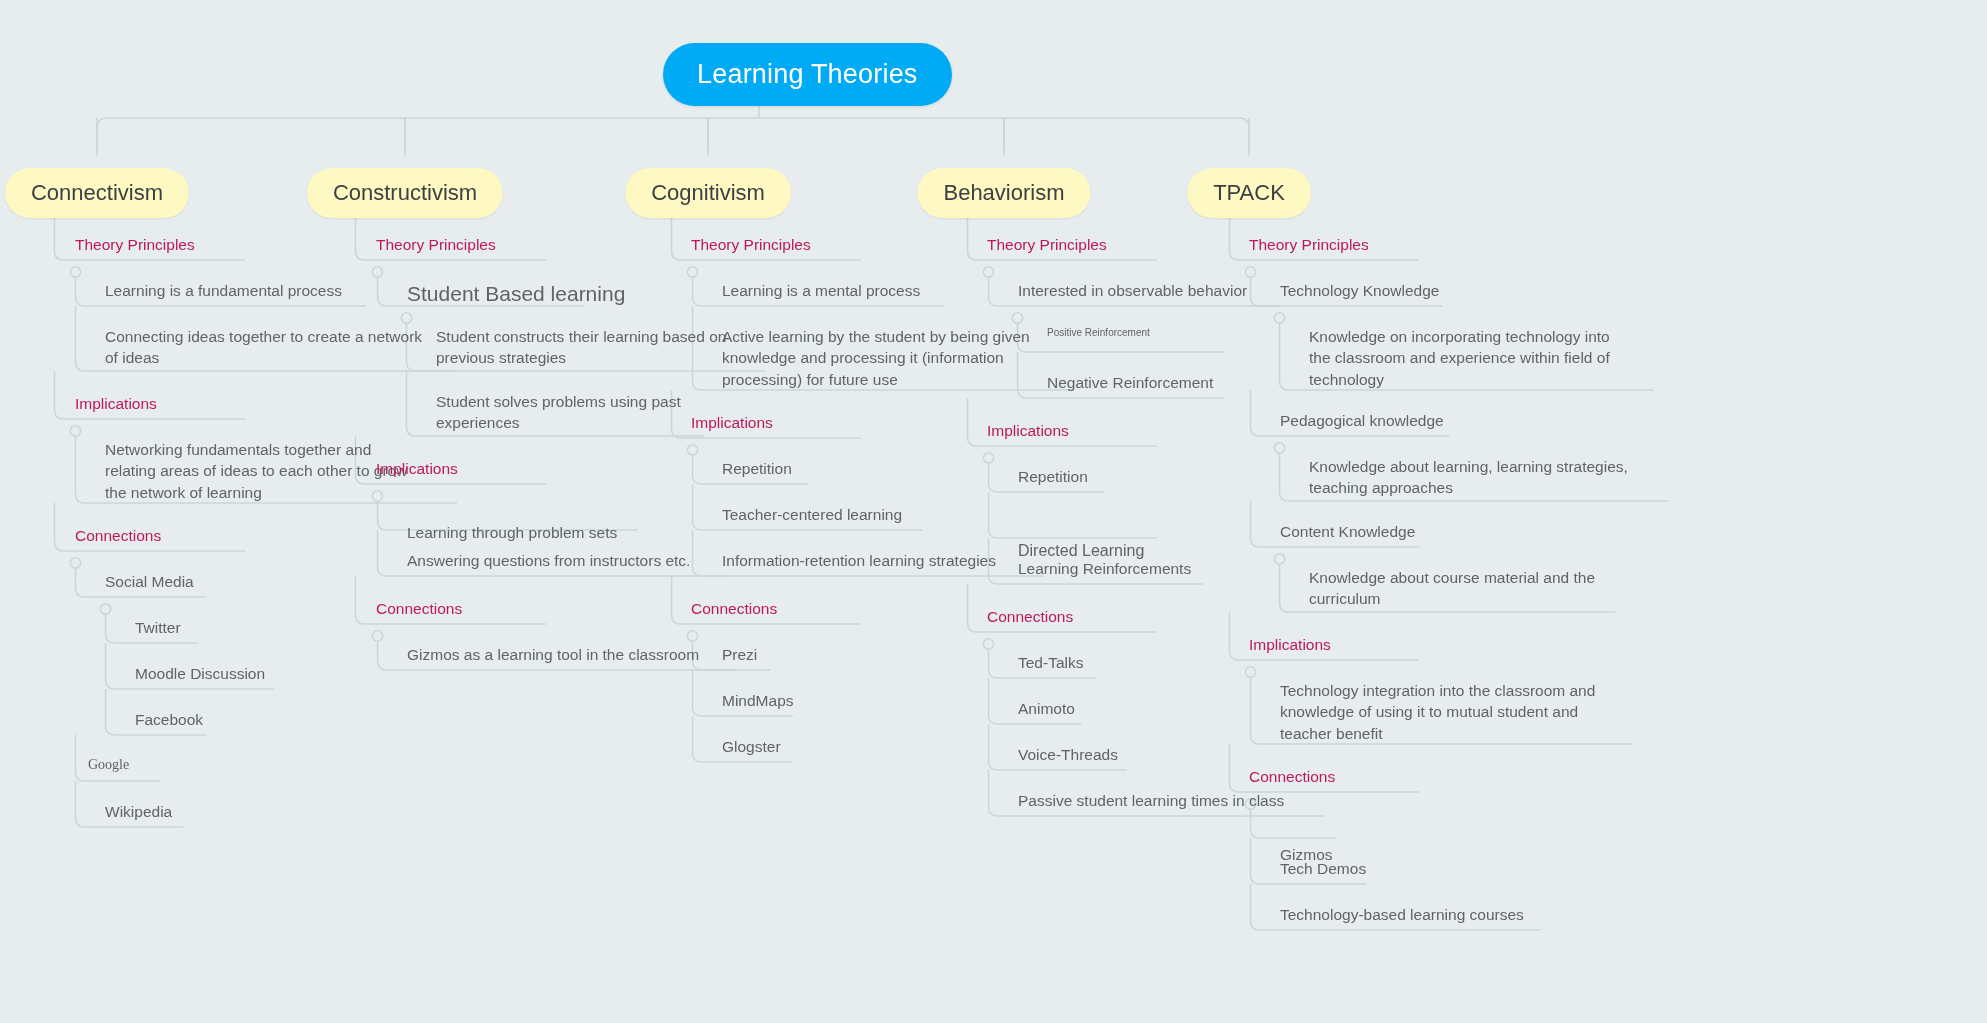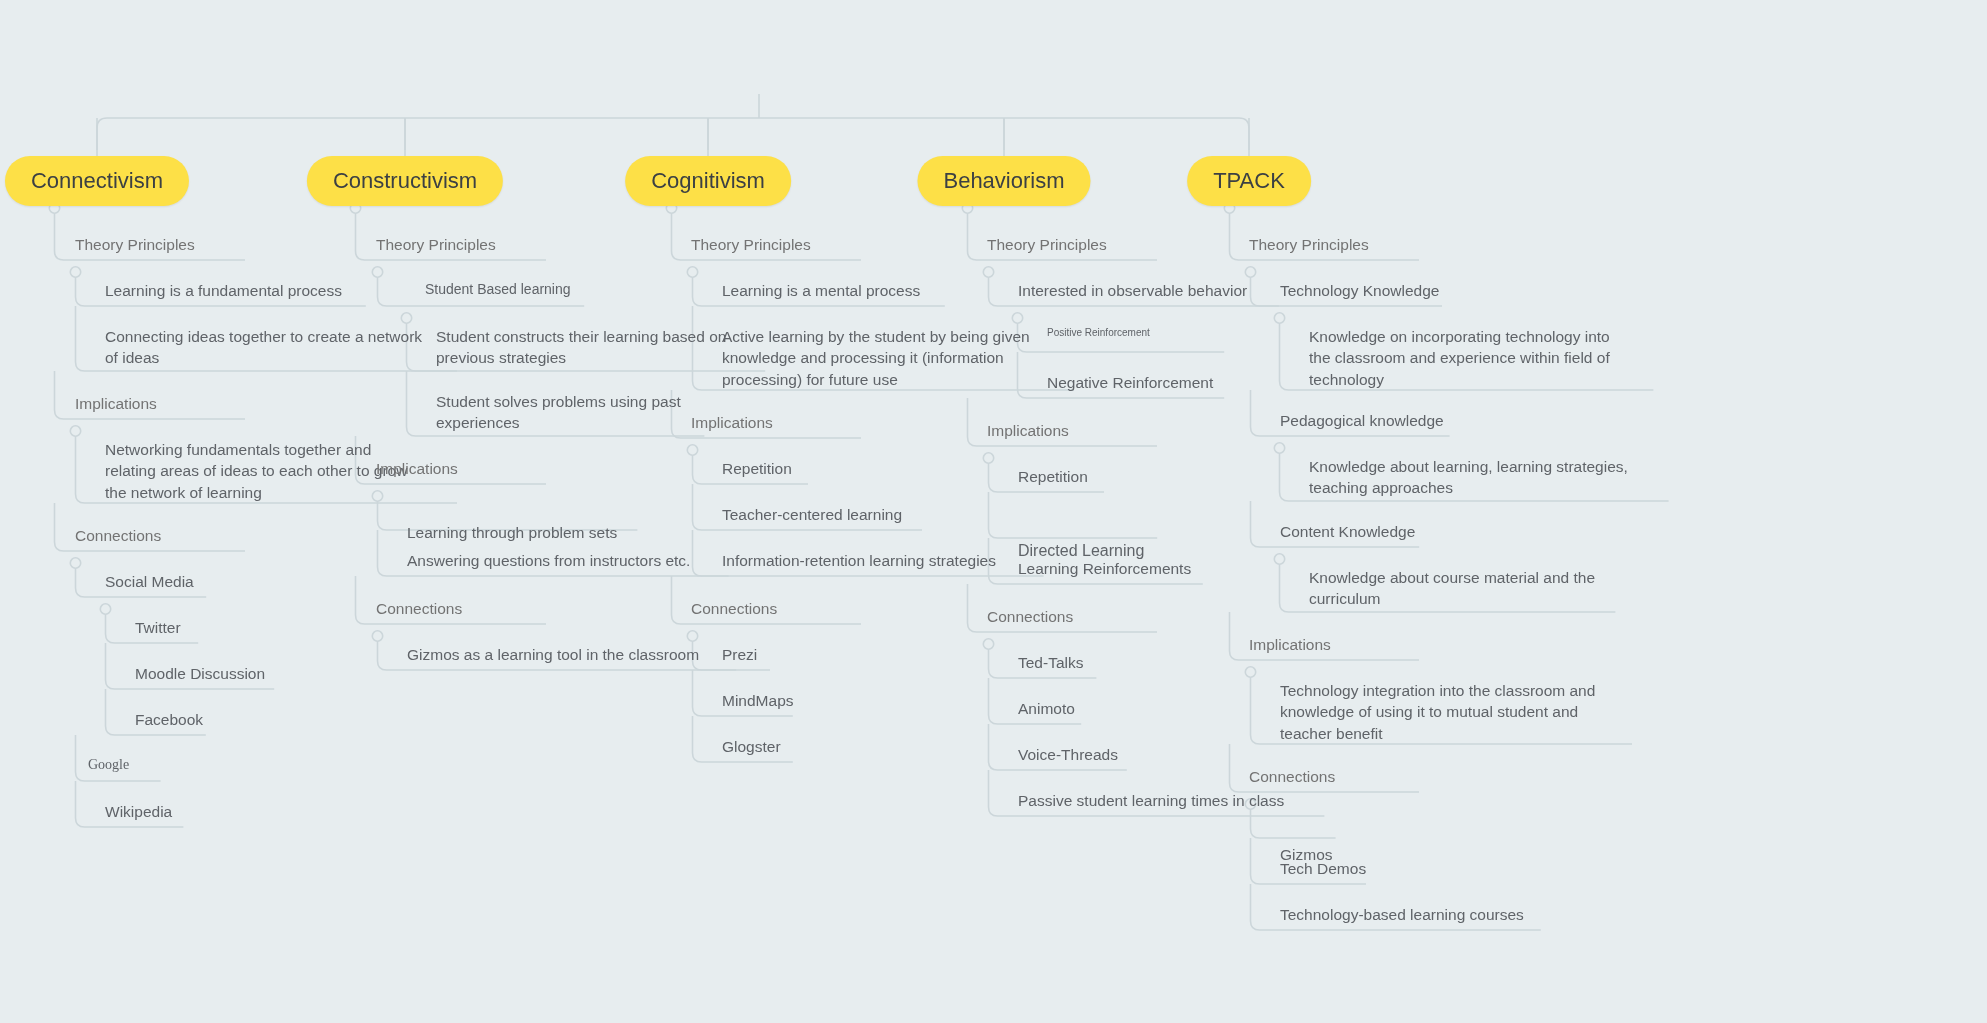--- a/index.html
+++ b/index.html
@@ -22,37 +22,38 @@
     font-size:27px;
     letter-spacing:.2px;
     padding:16px 34px;
     white-space:nowrap;
     box-shadow:0 1px 3px rgba(0,0,0,.10);
   }
 
   
   .branch-node{
     position:absolute;
-    background:#fde047;
+    background:#fef9c3;
     color:#3c4043;
     border-radius:26px;
     font-size:22px;
     padding:12px 26px;
     white-space:nowrap;
     box-shadow:0 1px 2px rgba(0,0,0,.08);
+    margin-top:12px;
   }
 
   
   .tnode{
     position:absolute;
     color:#5f6368;
     line-height:1.38;
     white-space:pre-line;
   }
-  .lvl2{font-size:15.5px;color:#737373;}
+  .lvl2{font-size:15.5px;color:#be185d;}
   .lvl3{font-size:15.5px;color:#5f6368;}
   .lvl4{font-size:15.5px;color:#5f6368;}
 </style>
 </head>
 <body>
 
 <div id="canvas">
   <svg id="wires" xmlns="http://www.w3.org/2000/svg">
       <path d="M 97 118 L 97 156" fill="none" stroke="#ccd6da" stroke-width="1.6"></path>
       <circle cx="54.5" cy="208" r="5.2" fill="#e7edef" stroke="#ccd6da" stroke-width="1.6"></circle>
@@ -143,41 +144,42 @@
       <path d="M 1250.5 809 L 1250.5 829 Q 1250.5 838 1259.5 838 L 1335.6 838" fill="none" stroke="#ccd6da" stroke-width="1.6"></path>
       <path d="M 1250.5 838 L 1250.5 875 Q 1250.5 884 1259.5 884 L 1366 884" fill="none" stroke="#ccd6da" stroke-width="1.6"></path>
       <path d="M 1250.5 884 L 1250.5 921 Q 1250.5 930 1259.5 930 L 1540.8 930" fill="none" stroke="#ccd6da" stroke-width="1.6"></path>
       <path d="M 759 94 L 759 118" fill="none" stroke="#ccd6da" stroke-width="1.6"></path>
       <path d="M 97 150 L 97 128 Q 97 118 107 118 L 1239 118 Q 1249 118 1249 128 L 1249 150" fill="none" stroke="#ccd6da" stroke-width="1.6"></path>
       <path d="M 405 118 L 405 150" fill="none" stroke="#ccd6da" stroke-width="1.6"></path>
       <path d="M 708 118 L 708 150" fill="none" stroke="#ccd6da" stroke-width="1.6"></path>
       <path d="M 1004 118 L 1004 150" fill="none" stroke="#ccd6da" stroke-width="1.6"></path>
     </svg>
 
+  <div class="root-node" style="left: 663px; top: 43px;">Learning Theories</div>
 
   <div id="branch-layer">
       <div class="branch-node" style="left: 97px; top: 156px; transform: translateX(-50%);">Connectivism</div>
       <div class="tnode lvl2" style="left: 75px; top: 234px; font-size: 15.5px;">Theory Principles</div>
       <div class="tnode lvl3" style="left: 105px; top: 280px; font-size: 15.5px;">Learning is a fundamental process</div>
       <div class="tnode lvl3" style="left: 105px; top: 326px; font-size: 15.5px;">Connecting ideas together to create a network
 of ideas</div>
       <div class="tnode lvl2" style="left: 75px; top: 393px; font-size: 15.5px;">Implications</div>
       <div class="tnode lvl3" style="left: 105px; top: 439px; font-size: 15.5px;">Networking fundamentals together and
 relating areas of ideas to each other to grow
 the network of learning</div>
       <div class="tnode lvl2" style="left: 75px; top: 525px; font-size: 15.5px;">Connections</div>
       <div class="tnode lvl3" style="left: 105px; top: 571px; font-size: 15.5px;">Social Media</div>
       <div class="tnode lvl4" style="left: 135px; top: 617px; font-size: 15.5px;">Twitter</div>
       <div class="tnode lvl4" style="left: 135px; top: 663px; font-size: 15.5px;">Moodle Discussion</div>
       <div class="tnode lvl4" style="left: 135px; top: 709px; font-size: 15.5px;">Facebook</div>
       <div class="tnode lvl3" style="left: 88px; top: 755px; font-size: 14px; font-family: Liberation Serif, serif;">Google</div>
       <div class="tnode lvl3" style="left: 105px; top: 801px; font-size: 15.5px;">Wikipedia</div>
       <div class="branch-node" style="left: 405px; top: 156px; transform: translateX(-50%);">Constructivism</div>
       <div class="tnode lvl2" style="left: 376px; top: 234px; font-size: 15.5px;">Theory Principles</div>
-      <div class="tnode lvl3" style="left: 407px; top: 280px; font-size: 14px; margin-left: 18px;">Student Based learning</div>
+      <div class="tnode lvl3" style="left: 407px; top: 280px; font-size: 21px;">Student Based learning</div>
       <div class="tnode lvl4" style="left: 436px; top: 326px; font-size: 15.5px;">Student constructs their learning based on
 previous strategies</div>
       <div class="tnode lvl4" style="left: 436px; top: 391px; font-size: 15.5px;">Student solves problems using past
 experiences</div>
       <div class="tnode lvl2" style="left: 376px; top: 458px; font-size: 15.5px;">Implications</div>
       <div class="tnode lvl3" style="left: 407px; top: 504px; font-size: 15.5px; margin-top: 18px;">Learning through problem sets</div>
       <div class="tnode lvl3" style="left: 407px; top: 550px; font-size: 15.5px;">Answering questions from instructors etc.</div>
       <div class="tnode lvl2" style="left: 376px; top: 598px; font-size: 15.5px;">Connections</div>
       <div class="tnode lvl3" style="left: 407px; top: 644px; font-size: 15.5px;">Gizmos as a learning tool in the classroom</div>
       <div class="branch-node" style="left: 708px; top: 156px; transform: translateX(-50%);">Cognitivism</div>

